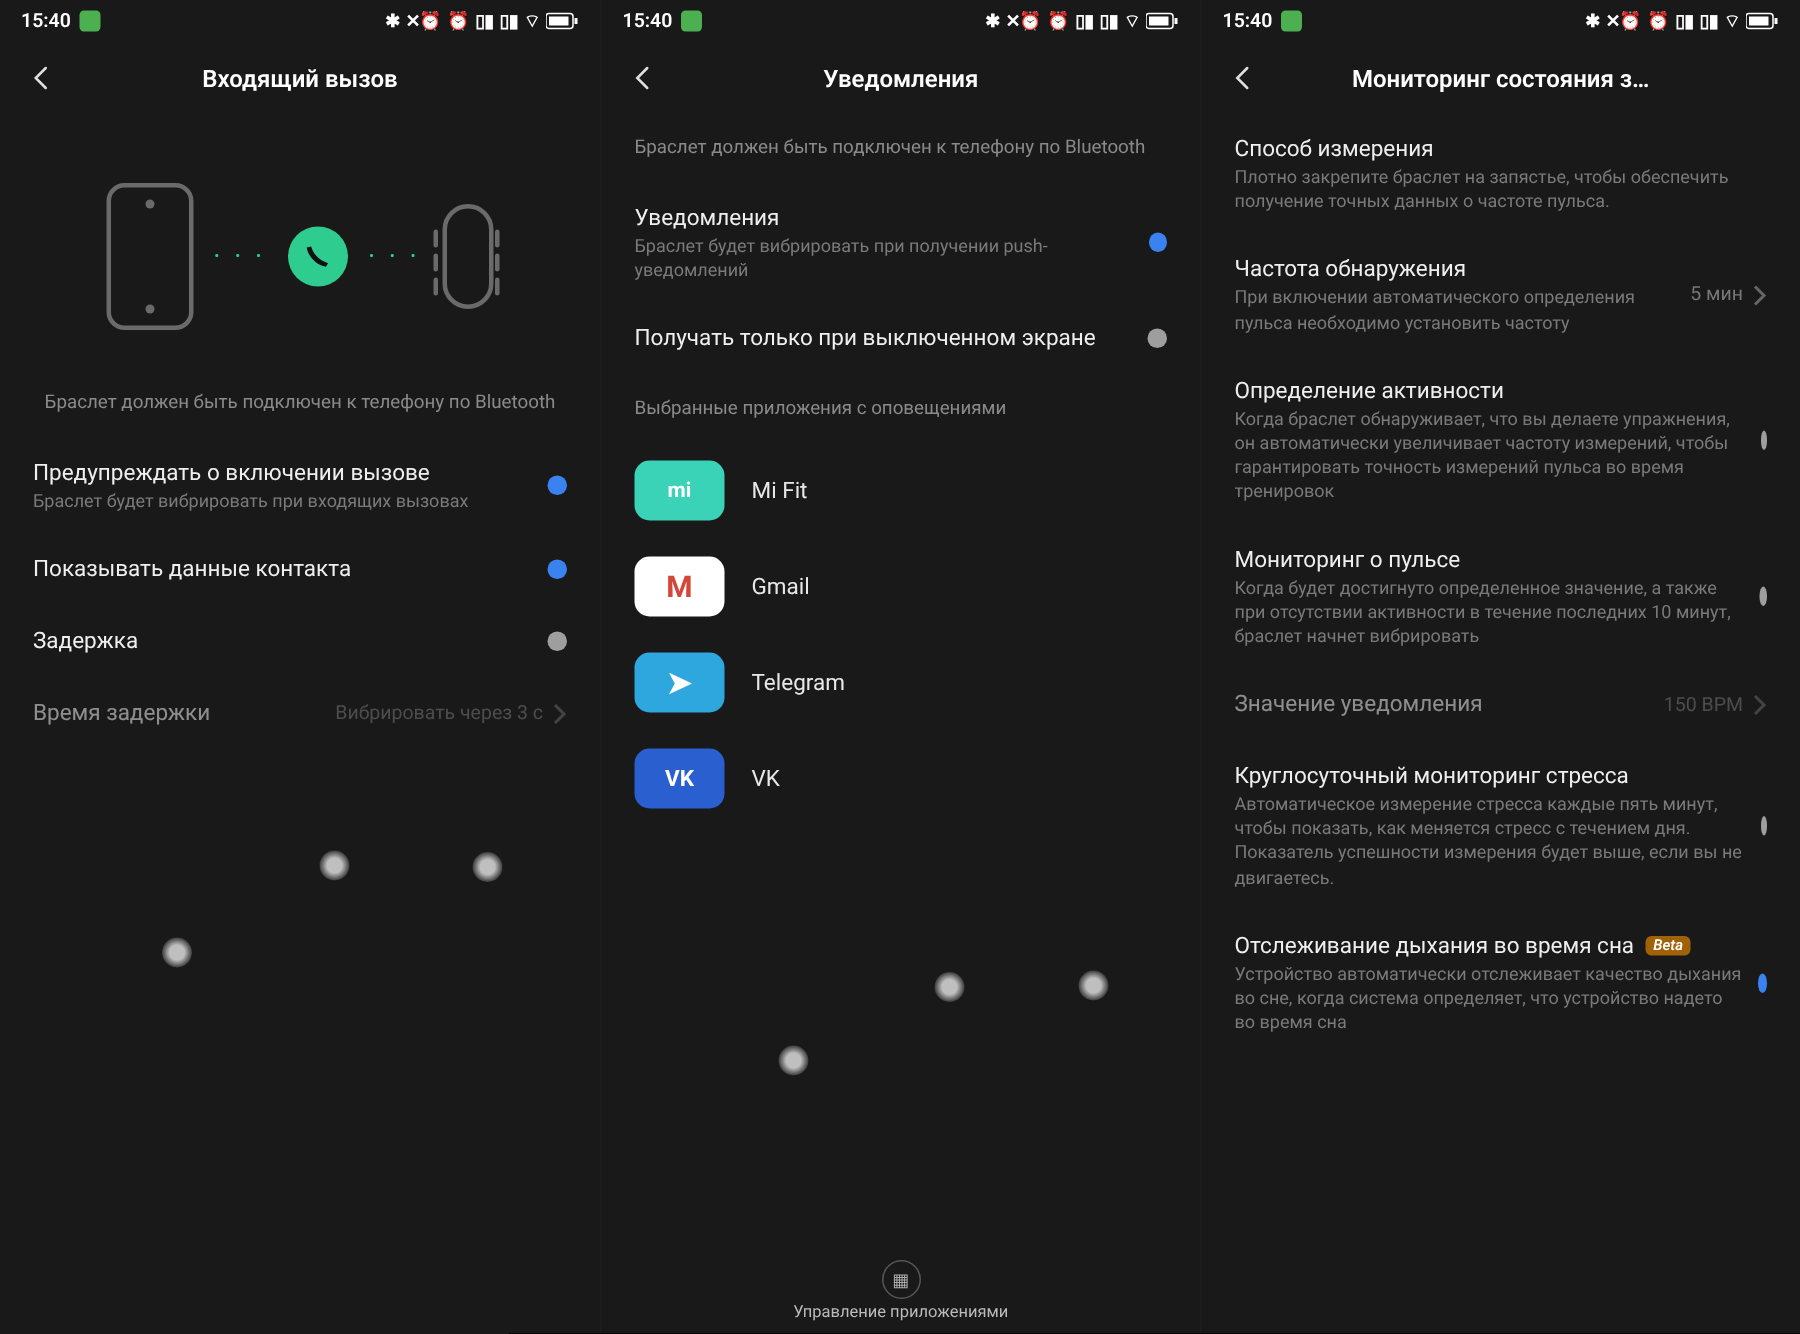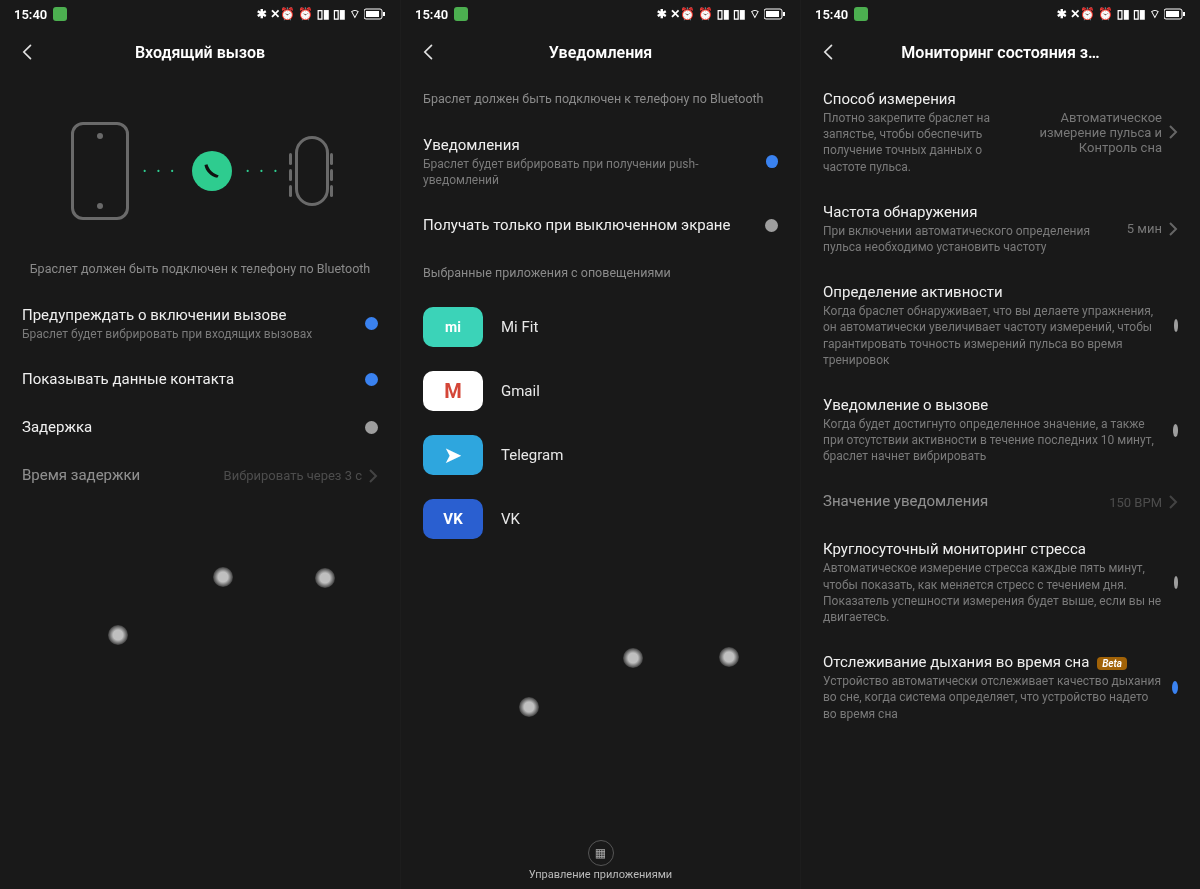--- a/index.html
+++ b/index.html
@@ -374,26 +374,20 @@
         <path d="M15 4 L7 12 L15 20" stroke="currentColor" stroke-width="2" fill="none" stroke-linecap="round"></path>
       </svg>
     <div class="title">Мониторинг состояния з…</div>
   </div>
 
   <div class="row">
     <div class="row-main">
       <div class="row-title">Способ измерения</div>
       <div class="row-sub">Плотно закрепите браслет на запястье, чтобы обеспечить получение точных данных о частоте пульса.</div>
     </div>
-    <div class="row-side" style="max-width:140px">
-      <span class="row-value">Автоматическое измерение пульса и Контроль сна</span>
-      <svg class="chev" width="10" height="14" viewBox="0 0 10 14">
-          <path d="M2 1 L8 7 L2 13" stroke="currentColor" stroke-width="2" fill="none"></path>
-        </svg>
-    </div>
   </div>
 
   <div class="row">
     <div class="row-main">
       <div class="row-title">Частота обнаружения</div>
       <div class="row-sub">При включении автоматического определения пульса необходимо установить частоту</div>
     </div>
     <div class="row-side">
       <span class="row-value">5 мин</span>
       <svg class="chev" width="10" height="14" viewBox="0 0 10 14">
@@ -405,21 +399,21 @@
   <div class="row">
     <div class="row-main">
       <div class="row-title">Определение активности</div>
       <div class="row-sub">Когда браслет обнаруживает, что вы делаете упражнения, он автоматически увеличивает частоту измерений, чтобы гарантировать точность измерений пульса во время тренировок</div>
     </div>
     <span class="dot-toggle dot-off"></span>
   </div>
 
   <div class="row">
     <div class="row-main">
-      <div class="row-title">Уведомление о вызове</div>
+      <div class="row-title">Мониторинг о пульсе</div>
       <div class="row-sub">Когда будет достигнуто определенное значение, а также при отсутствии активности в течение последних 10 минут, браслет начнет вибрировать</div>
     </div>
     <span class="dot-toggle dot-off"></span>
   </div>
 
   <div class="row" style="opacity:.55">
     <div class="row-main">
       <div class="row-title">Значение уведомления</div>
     </div>
     <div class="row-side">

